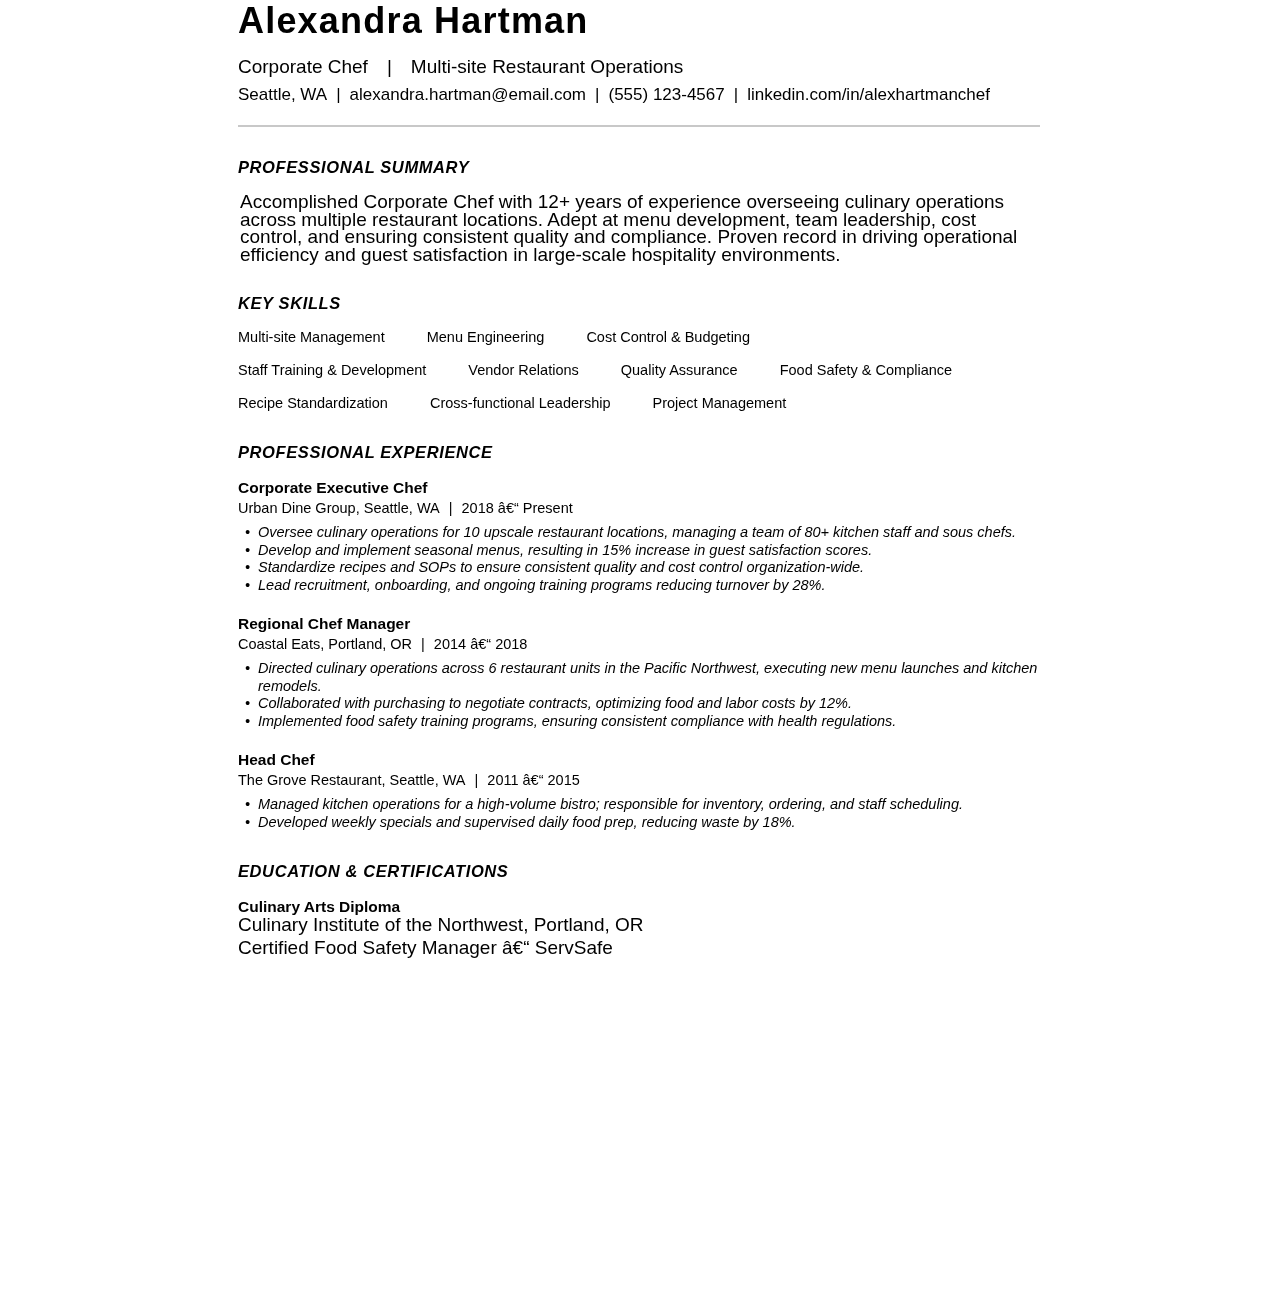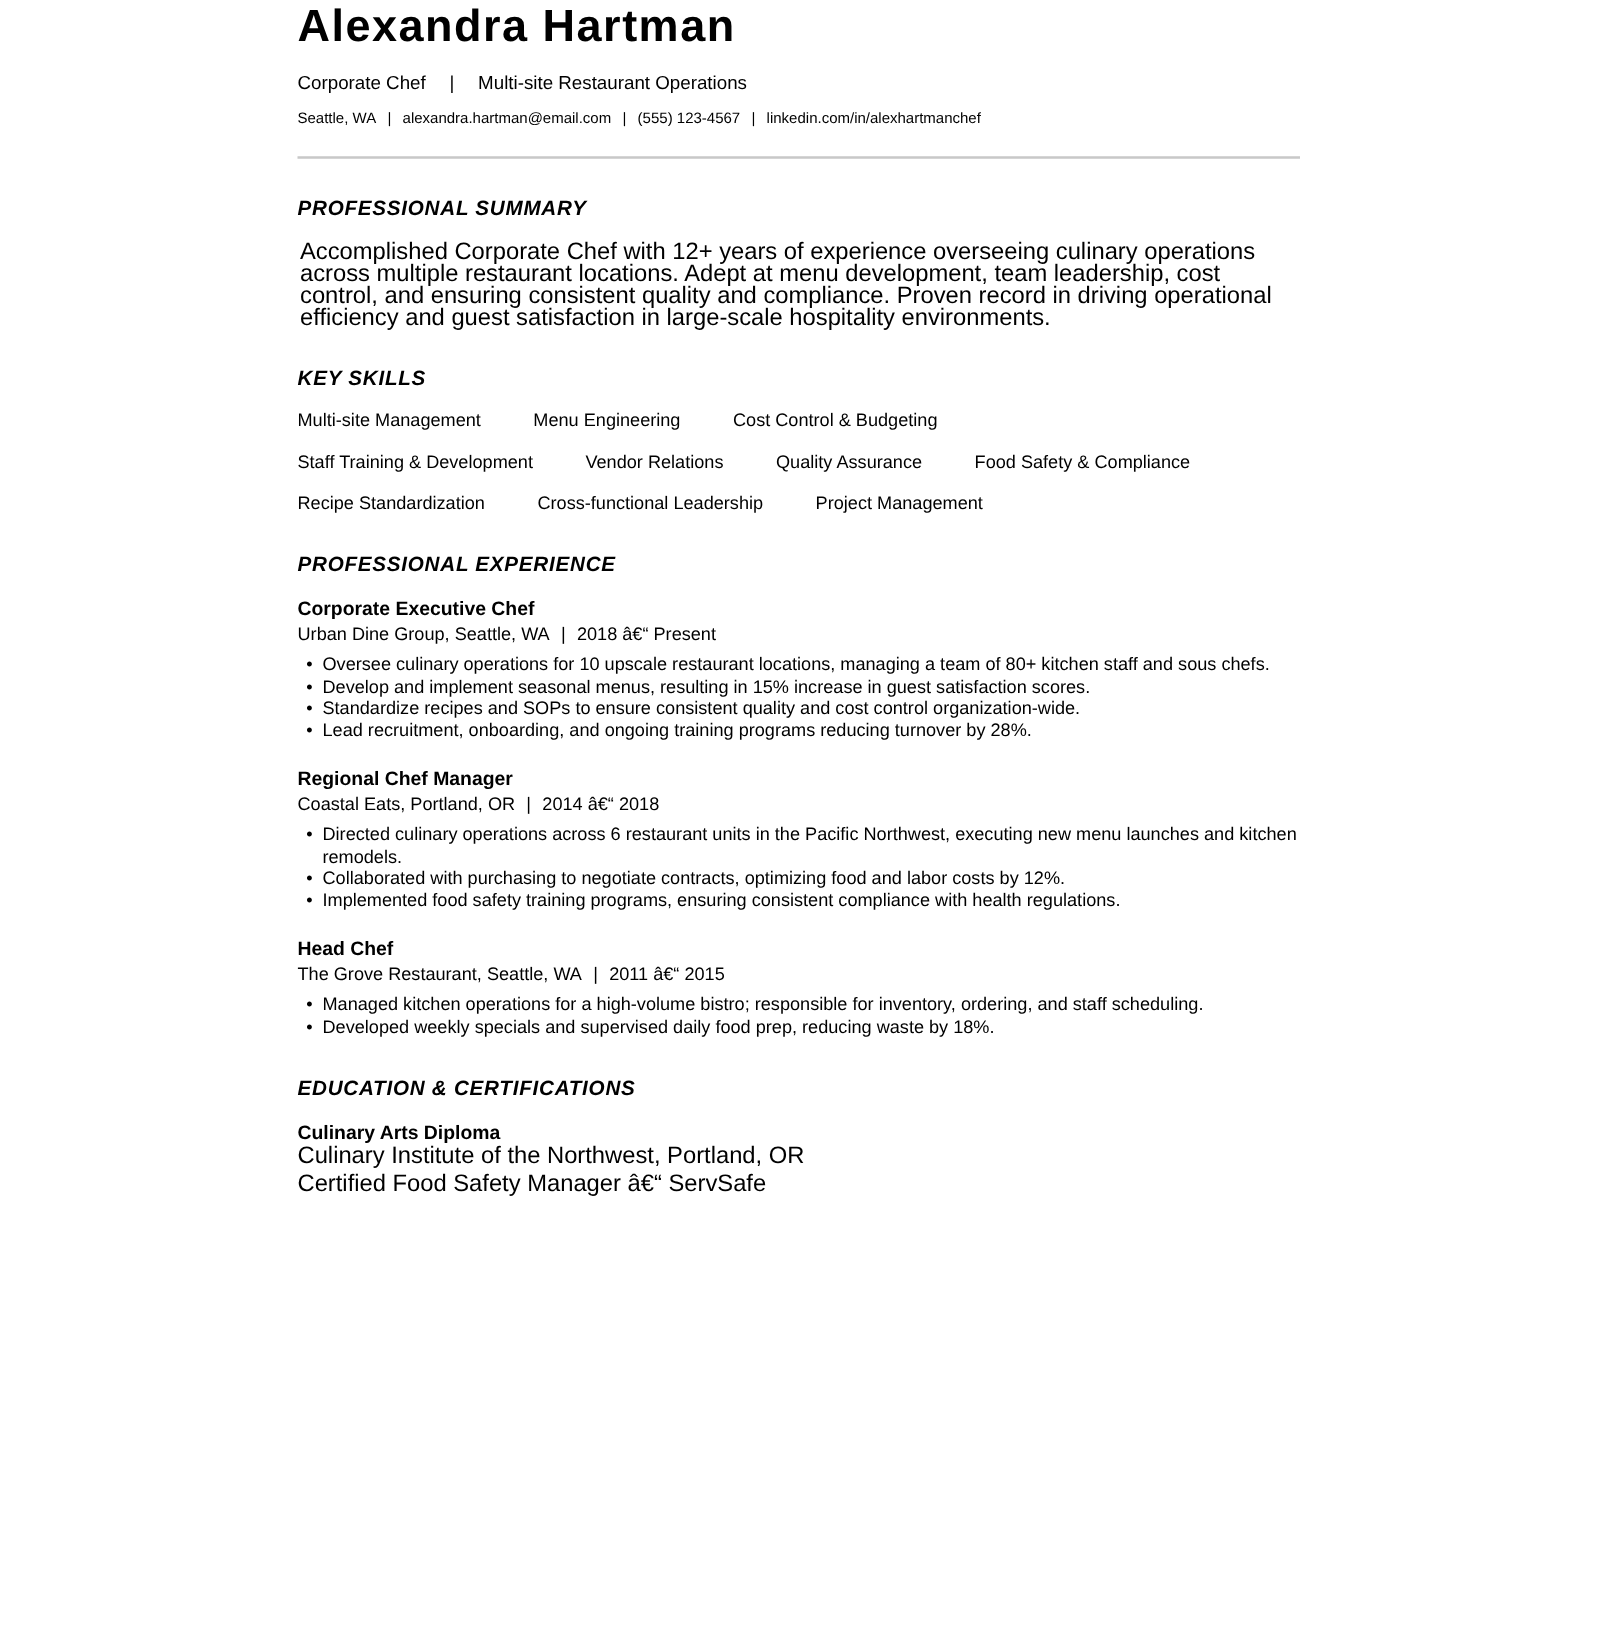--- a/index.html
+++ b/index.html
@@ -19,27 +19,27 @@
 
   
   .name {
     font-size: 36px;
     font-weight: bold;
     letter-spacing: 1.2px;
     line-height: 42px;
     margin: 0 0 14px 0;
   }
   .title-line {
-    font-size: 15px;
+    font-size: 19px;
     line-height: 22px;
     margin: 0 0 7px 0;
   }
   .sep-wide { margin: 0 19px; }
   .contact-line {
-    font-size: 12px;
+    font-size: 17px;
     line-height: 19px;
   }
   .sep { margin: 0 9px; }
   .rule {
     border: none;
     border-top: 2px solid #c8c8c8;
     margin: 21px 0 0 0;
   }
 
   
@@ -84,20 +84,21 @@
   .job-bullets {
     list-style: none;
     margin: 0;
     padding: 0;
     font-size: 14.5px;
     line-height: 17.5px;
   }
   .job-bullets li {
     position: relative;
     padding-left: 20px;
+    font-style: italic;
   }
   .job-bullets li::before {
     content: "\2022";
     position: absolute;
     left: 7px;
     top: 0;
   }
 
   
   .degree-title {

